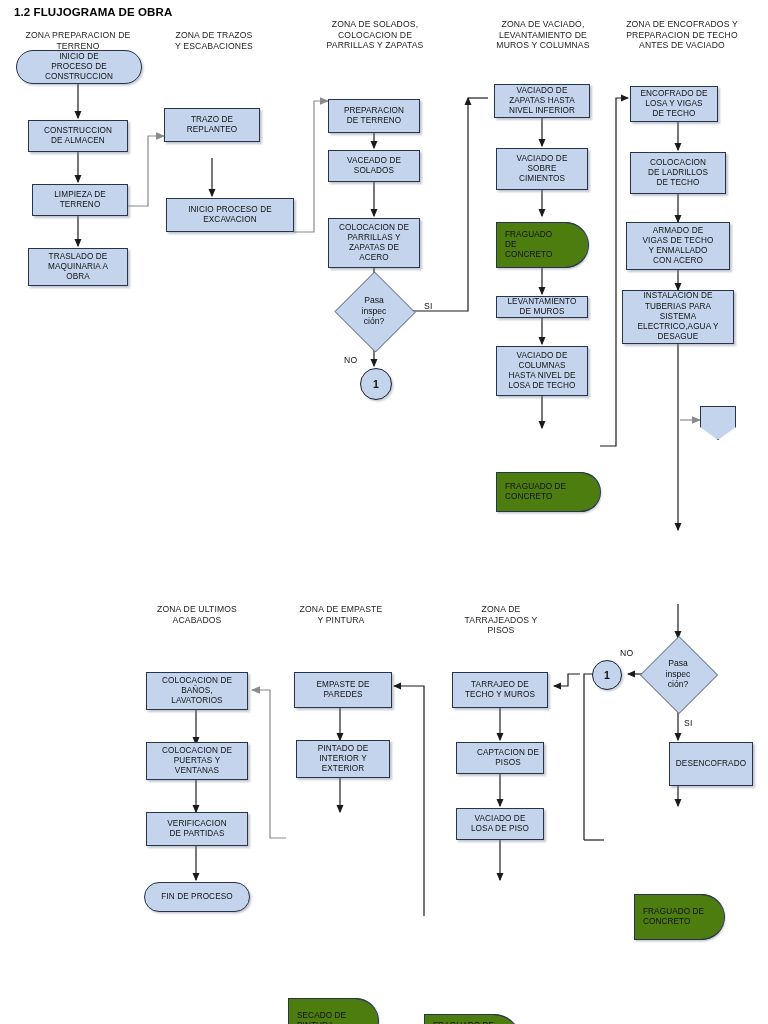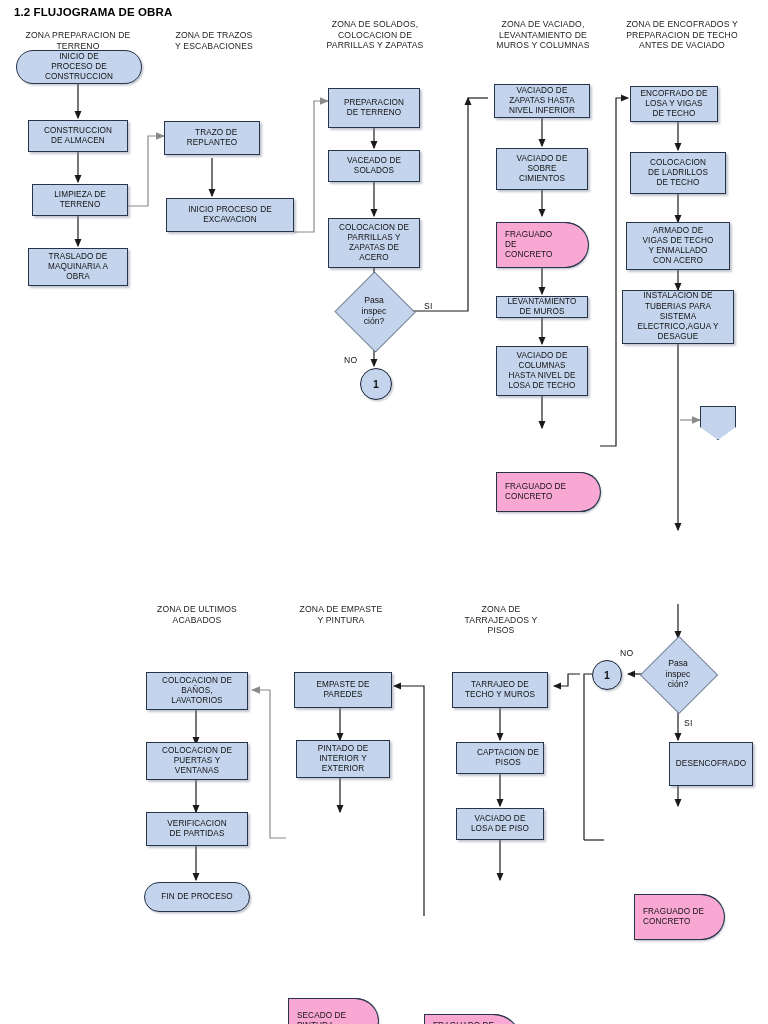--- a/index.html
+++ b/index.html
@@ -15,21 +15,21 @@
 
   .node{position:absolute;box-sizing:border-box;display:flex;align-items:center;
         justify-content:center;text-align:center;font-size:8.2px;line-height:10.2px;
         letter-spacing:.1px;color:#111;
         background:#c4d4ec;border:1.1px solid #27344a;
         box-shadow:1.5px 1.5px 2px rgba(120,130,150,.45);}
   .node span{display:block;padding:0 2px;}
 
   .term{border-radius:999px;}
   .delay{border-radius:0 999px 999px 0;border-right:none;
-         background:#f9a8d4;position:relative;justify-content:flex-start;}
+         background:#4d7c0f;position:relative;justify-content:flex-start;}
   .delay span{text-align:left;padding-left:8px;}
   .delay::after{content:"";position:absolute;right:-1.1px;top:-1.1px;bottom:-1.1px;
         width:52%;border:1.1px solid #27344a;border-left:none;
         border-radius:0 999px 999px 0;pointer-events:none;}
 
   .diamond{position:absolute;background:none;border:none;box-shadow:none;}
   .diamond .dshape{position:absolute;left:0;top:0;width:100%;height:100%;
         background:#c4d4ec;border:1.1px solid #27344a;
         transform:rotate(45deg) scale(.707);transform-origin:center;}
   .diamond .dtext{position:absolute;left:0;top:0;width:100%;height:100%;
@@ -158,31 +158,31 @@
     <span style="white-space:pre-line;">LIMPIEZA DE
 TERRENO</span>
     </div>
 
   <div class="node" style="left:28px;top:248px;width:100px;height:38px;">
     <span style="white-space:pre-line;">TRASLADO DE
 MAQUINARIA A
 OBRA</span>
     </div>
 
-  <div class="node" style="left:164px;top:121px;width:96px;height:34px;text-align:right;">
+  <div class="node" style="left:164px;top:108px;width:96px;height:34px;">
     <span style="white-space:pre-line;">TRAZO DE
 REPLANTEO</span>
     </div>
 
   <div class="node" style="left:166px;top:198px;width:128px;height:34px;">
     <span style="white-space:pre-line;">INICIO PROCESO DE
 EXCAVACION</span>
     </div>
 
-  <div class="node" style="left:328px;top:88px;width:92px;height:40px;">
+  <div class="node" style="left:328px;top:99px;width:92px;height:34px;">
     <span style="white-space:pre-line;">PREPARACION
 DE TERRENO</span>
     </div>
 
   <div class="node" style="left:328px;top:150px;width:92px;height:32px;">
     <span style="white-space:pre-line;">VACEADO DE
 SOLADOS</span>
     </div>
 
   <div class="node" style="left:328px;top:218px;width:92px;height:50px;">

